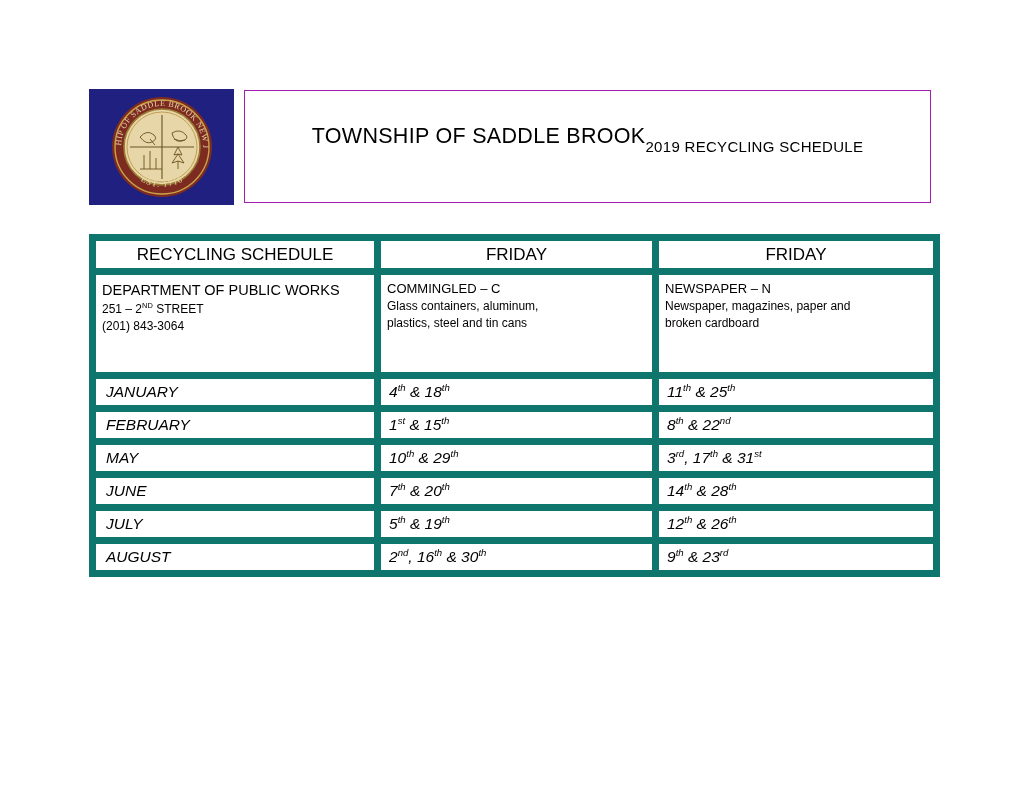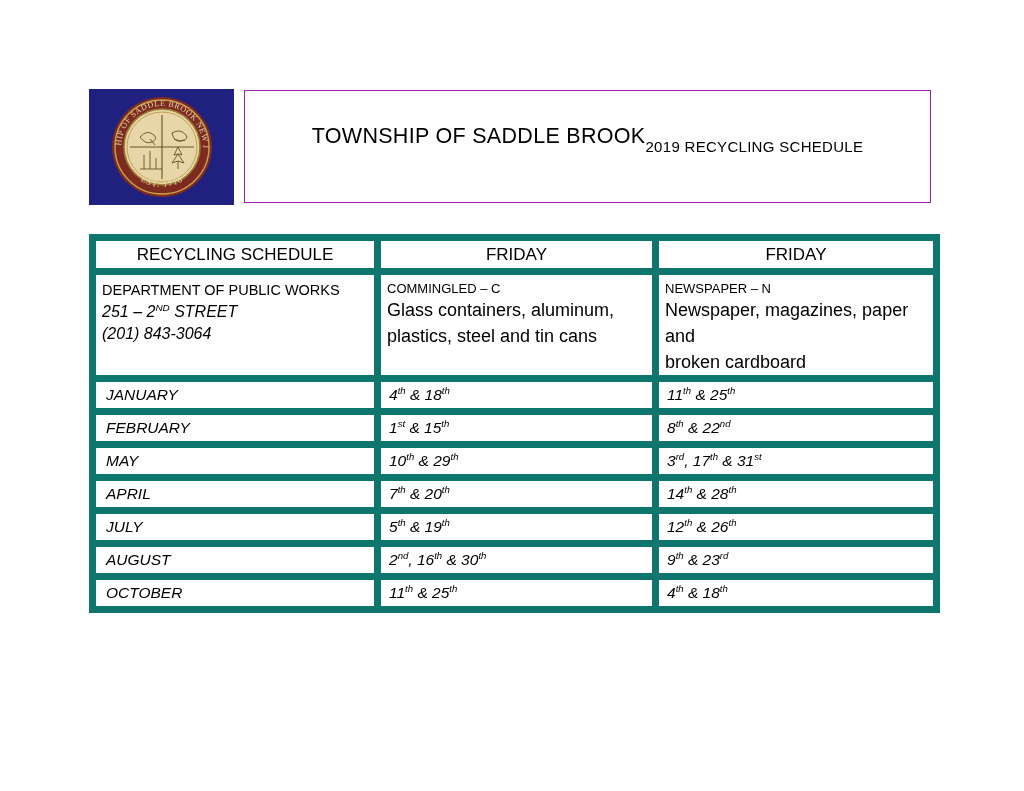--- a/index.html
+++ b/index.html
@@ -88,28 +88,27 @@
   }
 
   .hdr-sub td {
     text-align: left;
     font-size: 14.5px;
     height: 92px;
     padding: 5px 6px 0 6px;
     line-height: 1.42;
   }
   .hdr-sub .addr-line {
-    font-size: 16px;
-    font-style: italic;
+    font-size: 12px;
   }
   .hdr-sub .cat-title {
     font-size: 13px;
   }
   .hdr-sub .cat-desc {
-    font-size: 18px;
+    font-size: 12px;
   }
 
   .data-row td {
     height: 26px;
     font-size: 15.5px;
     line-height: 26px;
     padding: 0 0 0 8px;
     white-space: nowrap;
     font-style: italic;
   }
@@ -205,33 +204,28 @@
         <td class="month-cell">FEBRUARY</td>
         <td>1<sup>st</sup> &amp; 15<sup>th</sup></td>
         <td>8<sup>th</sup> &amp; 22<sup>nd</sup></td>
       </tr>
       <tr class="data-row">
         <td class="month-cell">MAY</td>
         <td>10<sup>th</sup> &amp; 29<sup>th</sup></td>
         <td>3<sup>rd</sup>, 17<sup>th</sup> &amp; 31<sup>st</sup></td>
       </tr>
       <tr class="data-row">
-        <td class="month-cell">APRIL</td>
+        <td class="month-cell">JUNE</td>
         <td>7<sup>th</sup> &amp; 20<sup>th</sup></td>
         <td>14<sup>th</sup> &amp; 28<sup>th</sup></td>
       </tr>
       <tr class="data-row">
         <td class="month-cell">JULY</td>
         <td>5<sup>th</sup> &amp; 19<sup>th</sup></td>
         <td>12<sup>th</sup> &amp; 26<sup>th</sup></td>
       </tr>
       <tr class="data-row">
         <td class="month-cell">AUGUST</td>
         <td>2<sup>nd</sup>, 16<sup>th</sup> &amp; 30<sup>th</sup></td>
         <td>9<sup>th</sup> &amp; 23<sup>rd</sup></td>
       </tr>
-      <tr class="data-row">
-        <td class="month-cell">OCTOBER</td>
-        <td>11<sup>th</sup> &amp; 25<sup>th</sup></td>
-        <td>4<sup>th</sup> &amp; 18<sup>th</sup></td>
-      </tr>
     </tbody>
 </table>
 
 </body></html>

